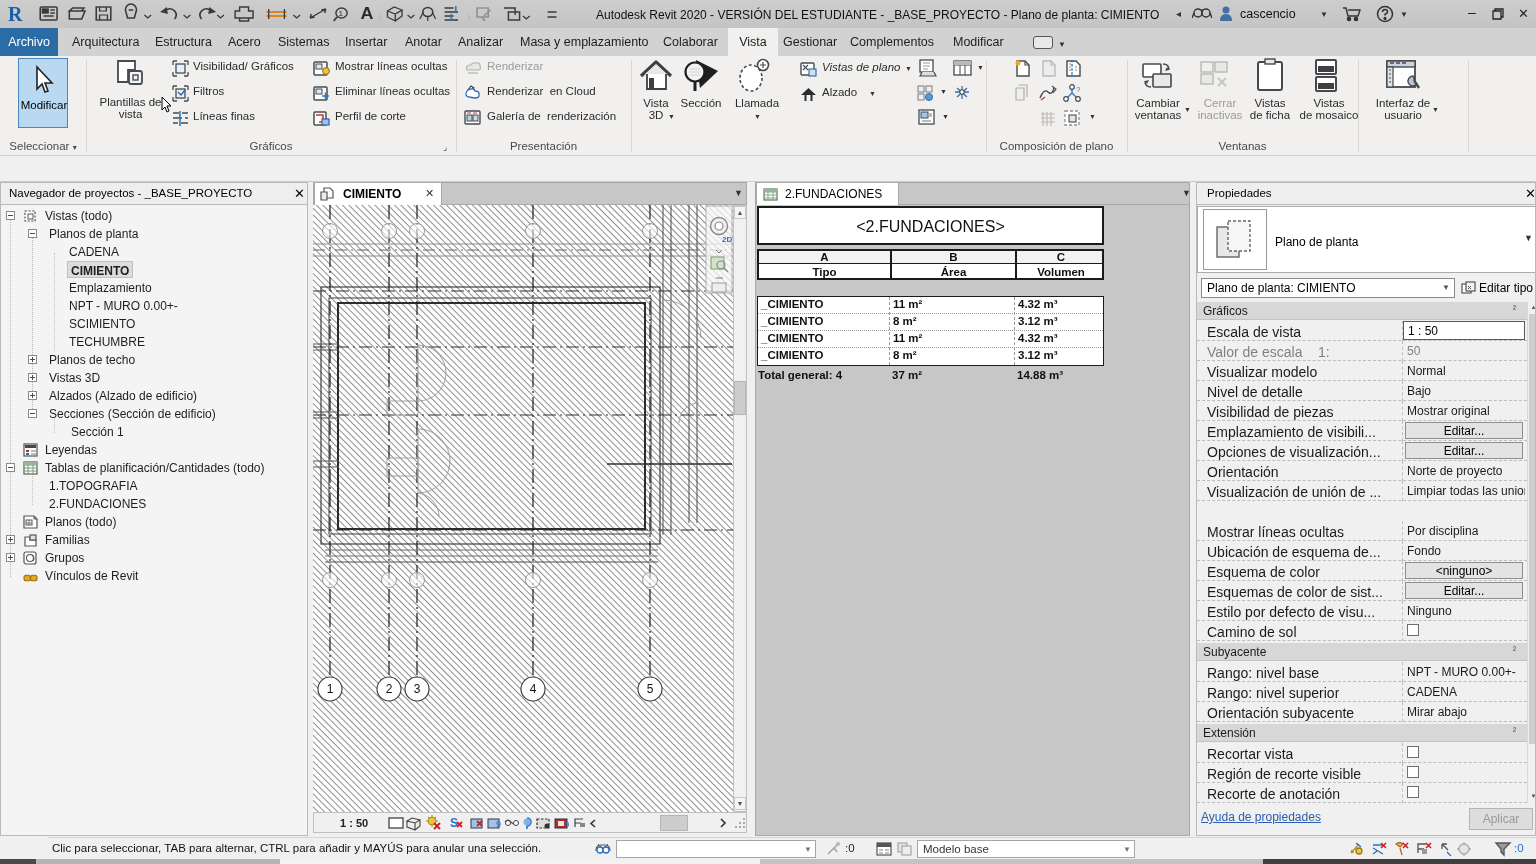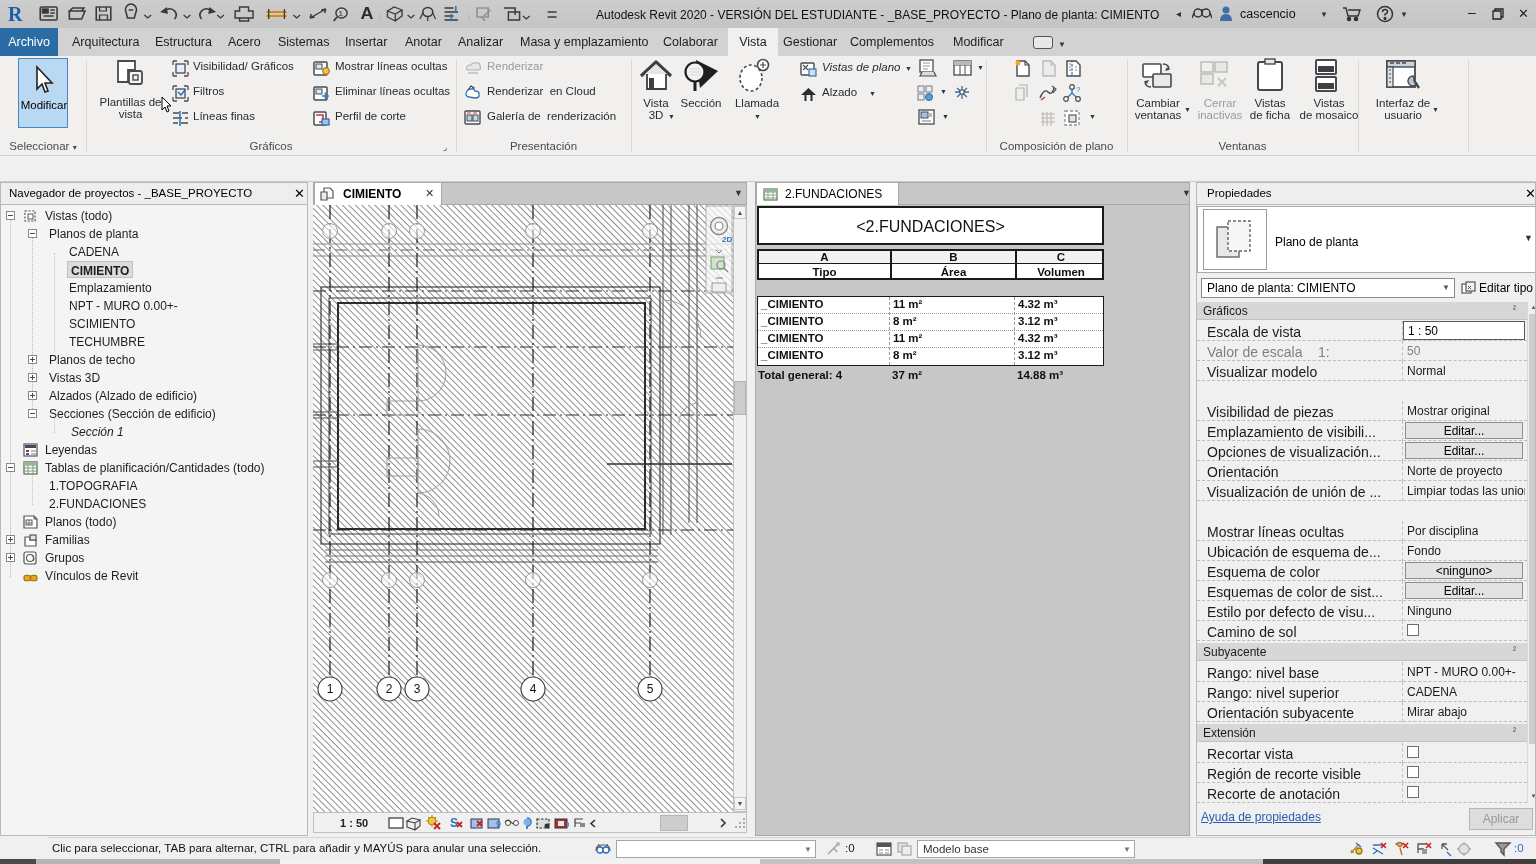--- a/index.html
+++ b/index.html
@@ -420,21 +420,21 @@
     </div>
   <div class="trow" style="top:182px;">
       <span class="ebox plus" style="left:27px;"></span>
       <span style="position:absolute;left:48px;">Alzados (Alzado de edificio)</span>
     </div>
   <div class="trow" style="top:200px;">
       <span class="ebox" style="left:27px;"></span>
       <span style="position:absolute;left:48px;">Secciones (Sección de edificio)</span>
     </div>
   <div class="trow" style="top:218px;">
-      <span style="position:absolute;left:70px;font-style:italic;">Sección 1</span>
+      <span style="position:absolute;left:70px;">Sección 1</span>
     </div>
   <div class="trow" style="top:236px;">
     <svg class="ticon" style="left:22px;" viewBox="0 0 15 14">
         <rect x="1" y="1" width="13" height="12" fill="#fff" stroke="#555" stroke-width="1.2"></rect>
         <rect x="2" y="2" width="11" height="3" fill="#3c4b5c"></rect>
         <rect x="3" y="7" width="3" height="2" fill="#b03030"></rect>
         <rect x="3" y="10" width="3" height="2" fill="#3060b0"></rect>
         <path d="M8 8 h5 M8 11 h5" stroke="#777" stroke-width="1"></path>
       </svg>
     <span style="position:absolute;left:44px;">Leyendas</span>
@@ -743,20 +743,25 @@
   <div class="prow" style="top:136px;">
       <span class="plab" style="color:#808080;">Valor de escala&nbsp;&nbsp;&nbsp; 1:</span>
       <span class="pvline"></span>
       <span class="pval" style="color:#808080;">50</span>
     </div>
   <div class="prow" style="top:156px;">
       <span class="plab">Visualizar modelo</span>
       <span class="pvline"></span>
       <span class="pval">Normal</span>
     </div>
+  <div class="prow" style="top:176px;">
+      <span class="plab">Nivel de detalle</span>
+      <span class="pvline"></span>
+      <span class="pval">Bajo</span>
+    </div>
   <div class="prow" style="top:196px;">
       <span class="plab">Visibilidad de piezas</span>
       <span class="pvline"></span>
       <span class="pval">Mostrar original</span>
     </div>
   <div class="prow" style="top:216px;">
       <span class="plab">Emplazamiento de visibili...</span>
       <span class="pvline"></span>
       <div class="pbtn">Editar...</div>
     </div>

